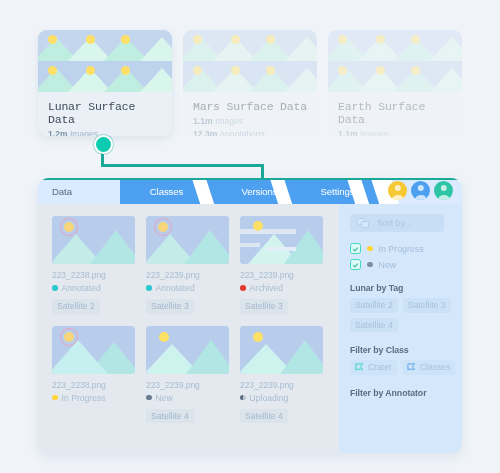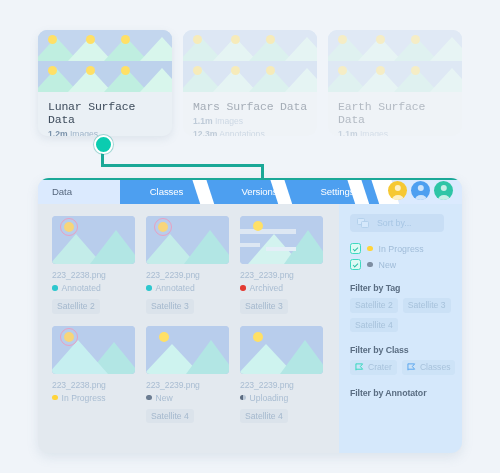--- a/index.html
+++ b/index.html
@@ -371,21 +371,21 @@
             <span class="sdot" style="background:#ffd43b"></span>
             <span>In Progress</span>
           </div>
           <div class="chk-row">
             <span class="cbox"></span>
             <span class="sdot" style="background:#7d8ea2"></span>
             <span>New</span>
           </div>
         </div>
 
-        <div class="filt-head">Filter by Tag</div>
+        <div class="filt-head">Lunar by Tag</div>
         <div class="chips">
           <span class="chip">Satellite 2</span>
           <span class="chip">Satellite 3</span>
           <span class="chip">Satellite 4</span>
         </div>
 
         <div class="filt-head">Filter by Class</div>
         <div class="chips">
           <span class="chip cls">
             <svg class="flag" viewBox="0 0 10 9">

